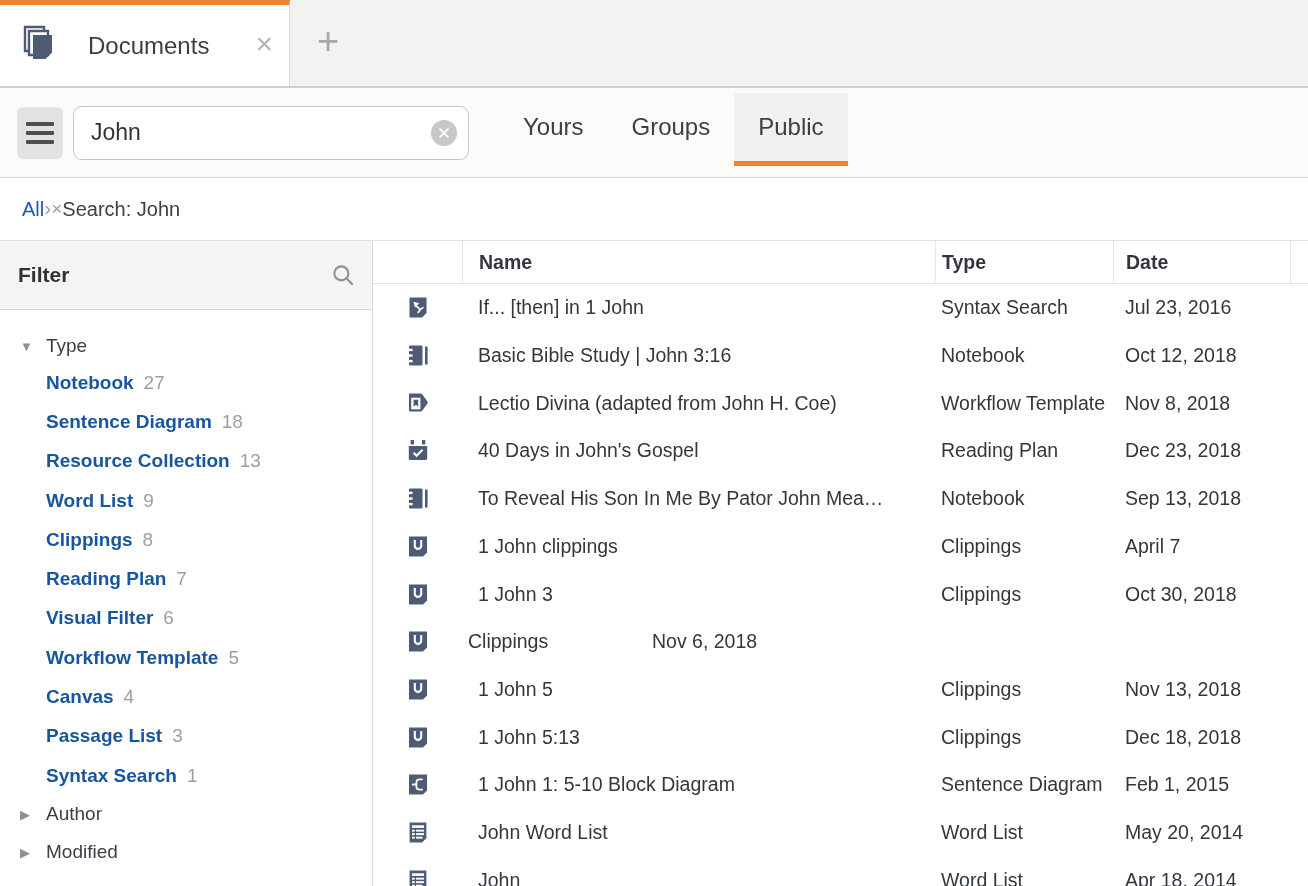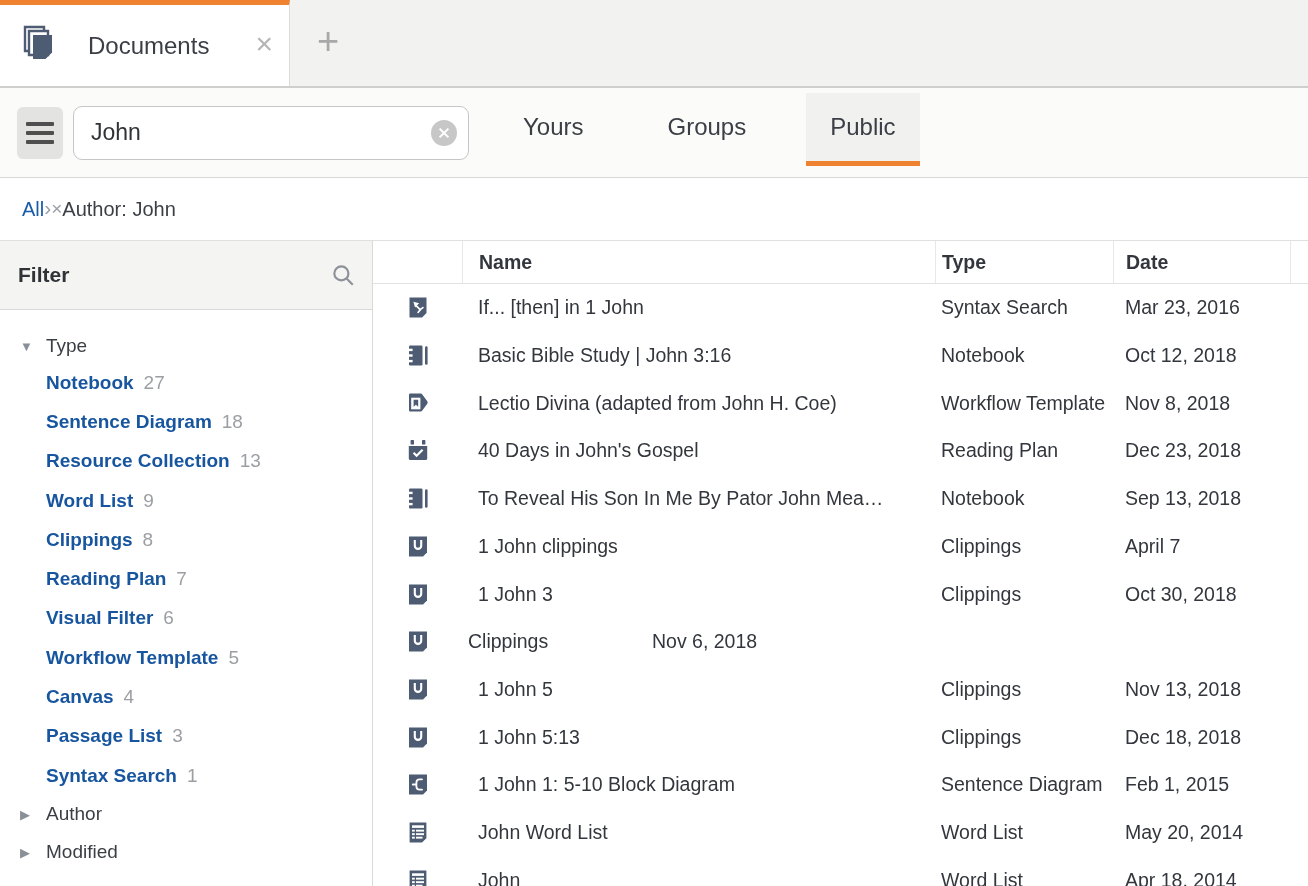--- a/index.html
+++ b/index.html
@@ -19,21 +19,21 @@
   
   .toolbar { height: 90px; background: #fbfbfa; border-bottom: 1px solid #d8d8d7;
     display: flex; align-items: center; padding-left: 17px; }
   .hamburger { width: 46px; height: 52px; background: #e3e3e2; border: none; border-radius: 6px;
     display: flex; flex-direction: column; justify-content: center; align-items: center; gap: 5px; }
   .hamburger i { display: block; width: 28px; height: 4px; background: #4f4f4f; border-radius: 1px; }
   .searchbox { position: relative; margin-left: 10px; width: 396px; height: 54px; }
   .searchbox input { width: 100%; height: 100%; border: 1.5px solid #c6c6c6; border-radius: 9px;
     font-family: inherit; font-size: 23px; color: #2f3237; padding: 0 46px 0 17px; outline: none; background: #fff; }
   .search-clear { position: absolute; right: 12px; top: 14px; width: 26px; height: 26px; display: flex; }
-  .view-tabs { margin-left: 30px; display: flex; gap: 36px; align-self: flex-start; margin-top: 5px; height: 73px; text-align: right; }
+  .view-tabs { margin-left: 30px; display: flex; align-self: flex-start; margin-top: 5px; height: 73px; text-align: right; }
   .view-tab { display: flex; align-items: center; padding: 0 24px; font-size: 24px; color: #3b3f45;
     border-bottom: 5px solid transparent; }
   .view-tab.active { background: #f1f1f0; border-bottom-color: #ee8230; }
 
   
   .breadcrumb { height: 62px; display: flex; align-items: center; padding-left: 22px; 
     background: #fff; font-size: 20px; }
   .crumb-root { color: #1a5ca8; }
   .crumb-sep { color: #9aa0a6; font-size: 21px; padding-bottom: 2px; }
   .crumb-x { color: #9aa0a6; font-size: 19px; }
@@ -119,21 +119,21 @@
     <div class="view-tab active">
         <span>Public</span>
       </div>
   </div>
 </div>
 
 <div class="breadcrumb">
   <span class="crumb-root">All</span>
   <span class="crumb-sep">›</span>
   <span class="crumb-x">×</span>
-  <span class="crumb-current">Author: John</span>
+  <span class="crumb-current">Search: John</span>
 </div>
 
 <div class="content">
 
   <aside class="sidebar">
     <div class="filter-head">
       <span class="filter-title">Filter</span>
       <span class="filter-search">
         <svg viewBox="0 0 24 24" width="26" height="26">
           <circle cx="10.5" cy="10.5" r="6.5" stroke="#8d9299" stroke-width="2" fill="none"></circle>
@@ -233,21 +233,21 @@
                   <path d="M9.8 9.8l4.4 4.4"></path>
                   <path d="M14.2 14.2l2.7-2.1"></path>
                   <path d="M14.2 14.2l-2.1 2.7"></path>
                 </g>
                 <path d="M7.4 6.2l5.8 1.6-4.2 4.2z" fill="#fff"></path>
               </svg>
             </span>
           </div>
           <div class="cell-name">If... [then] in 1 John</div>
           <div class="cell-type">Syntax Search</div>
-          <div class="cell-date">Mar 23, 2016</div>
+          <div class="cell-date">Jul 23, 2016</div>
         </div>
 
         <div class="trow">
           <div class="cell-icon">
             <span>
               <svg viewBox="0 0 24 24" width="24" height="25">
                 <rect x="3" y="2" width="13.5" height="20" rx="1.2" fill="#4d5c72"></rect>
                 <rect x="3" y="5.2" width="3.6" height="2.4" fill="#fff"></rect>
                 <rect x="3" y="10.8" width="3.6" height="2.4" fill="#fff"></rect>
                 <rect x="3" y="16.4" width="3.6" height="2.4" fill="#fff"></rect>

